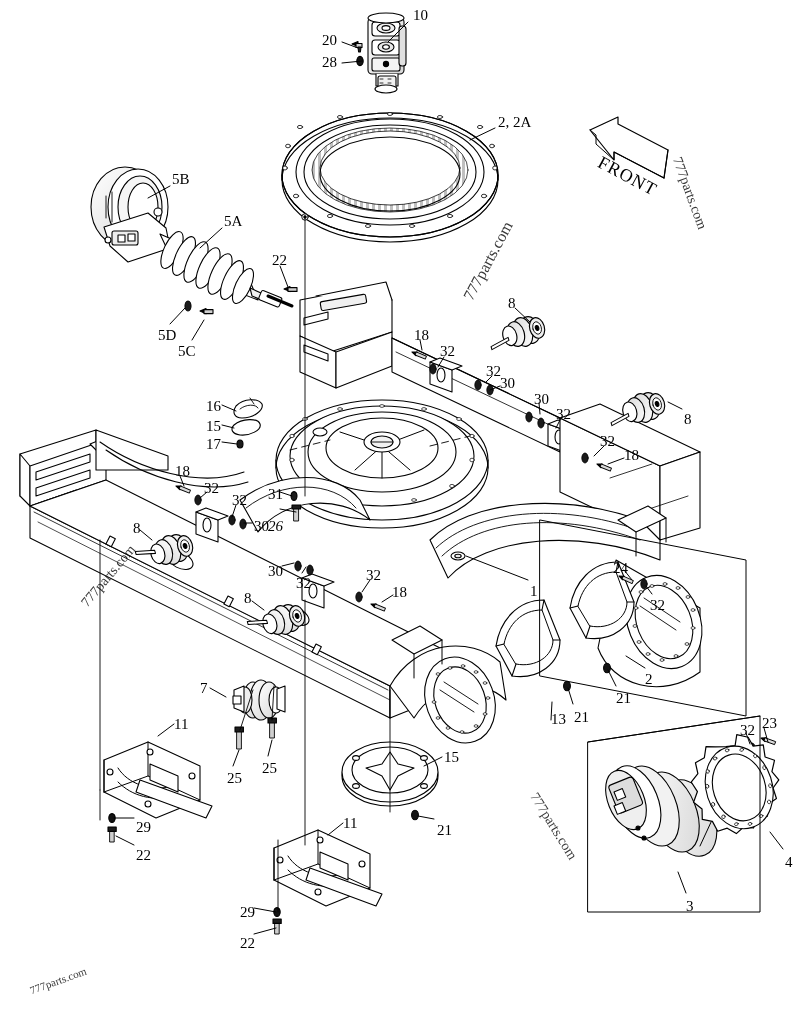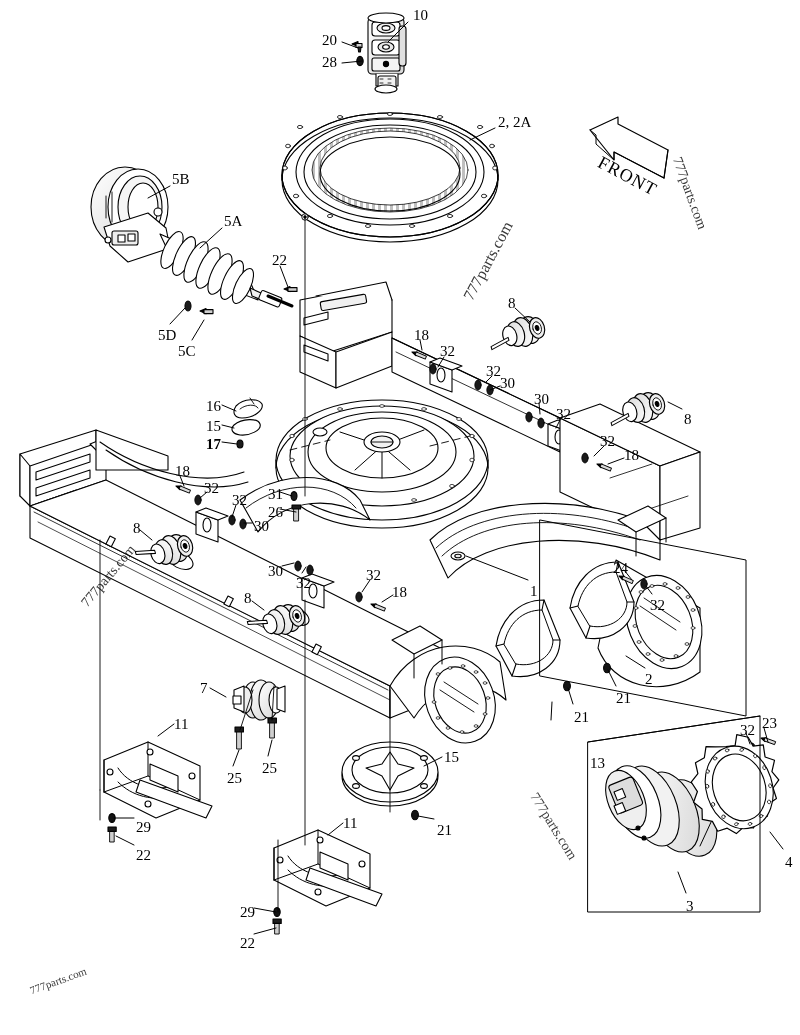--- a/index.html
+++ b/index.html
@@ -626,40 +626,40 @@
       <div class="lbl" style="left: 440px; top: 344px;">32</div>
       <div class="lbl" style="left: 486px; top: 364px;">32</div>
       <div class="lbl" style="left: 500px; top: 376px;">30</div>
       <div class="lbl" style="left: 534px; top: 392px;">30</div>
       <div class="lbl" style="left: 556px; top: 407px;">32</div>
       <div class="lbl" style="left: 684px; top: 412px;">8</div>
       <div class="lbl" style="left: 600px; top: 434px;">32</div>
       <div class="lbl" style="left: 624px; top: 448px;">18</div>
       <div class="lbl" style="left: 206px; top: 399px;">16</div>
       <div class="lbl" style="left: 206px; top: 419px;">15</div>
-      <div class="lbl" style="left: 206px; top: 437px; font-weight: bold;">17</div>
+      <div class="lbl" style="left: 206px; top: 437px;">17</div>
       <div class="lbl" style="left: 175px; top: 464px;">18</div>
       <div class="lbl" style="left: 204px; top: 481px;">32</div>
       <div class="lbl" style="left: 232px; top: 493px;">32</div>
       <div class="lbl" style="left: 268px; top: 487px;">31</div>
-      <div class="lbl" style="left: 268px; top: 505px;">26</div>
+      <div class="lbl" style="left: 268px; top: 519px; font-style: italic;">26</div>
       <div class="lbl" style="left: 254px; top: 519px;">30</div>
       <div class="lbl" style="left: 133px; top: 521px;">8</div>
       <div class="lbl" style="left: 268px; top: 564px;">30</div>
       <div class="lbl" style="left: 296px; top: 576px;">32</div>
       <div class="lbl" style="left: 366px; top: 568px;">32</div>
       <div class="lbl" style="left: 392px; top: 585px;">18</div>
       <div class="lbl" style="left: 244px; top: 591px;">8</div>
       <div class="lbl" style="left: 530px; top: 584px;">1</div>
       <div class="lbl" style="left: 613px; top: 561px;">24</div>
       <div class="lbl" style="left: 650px; top: 598px;">32</div>
       <div class="lbl" style="left: 645px; top: 672px;">2</div>
       <div class="lbl" style="left: 616px; top: 691px;">21</div>
       <div class="lbl" style="left: 574px; top: 710px;">21</div>
-      <div class="lbl" style="left: 551px; top: 756px; margin-left: 39px;">13</div>
+      <div class="lbl" style="left: 551px; top: 712px;">13</div>
       <div class="lbl" style="left: 200px; top: 681px;">7</div>
       <div class="lbl" style="left: 174px; top: 717px;">11</div>
       <div class="lbl" style="left: 227px; top: 771px;">25</div>
       <div class="lbl" style="left: 262px; top: 761px;">25</div>
       <div class="lbl" style="left: 444px; top: 750px;">15</div>
       <div class="lbl" style="left: 437px; top: 823px;">21</div>
       <div class="lbl" style="left: 136px; top: 820px;">29</div>
       <div class="lbl" style="left: 136px; top: 848px;">22</div>
       <div class="lbl" style="left: 343px; top: 816px;">11</div>
       <div class="lbl" style="left: 240px; top: 905px;">29</div>

